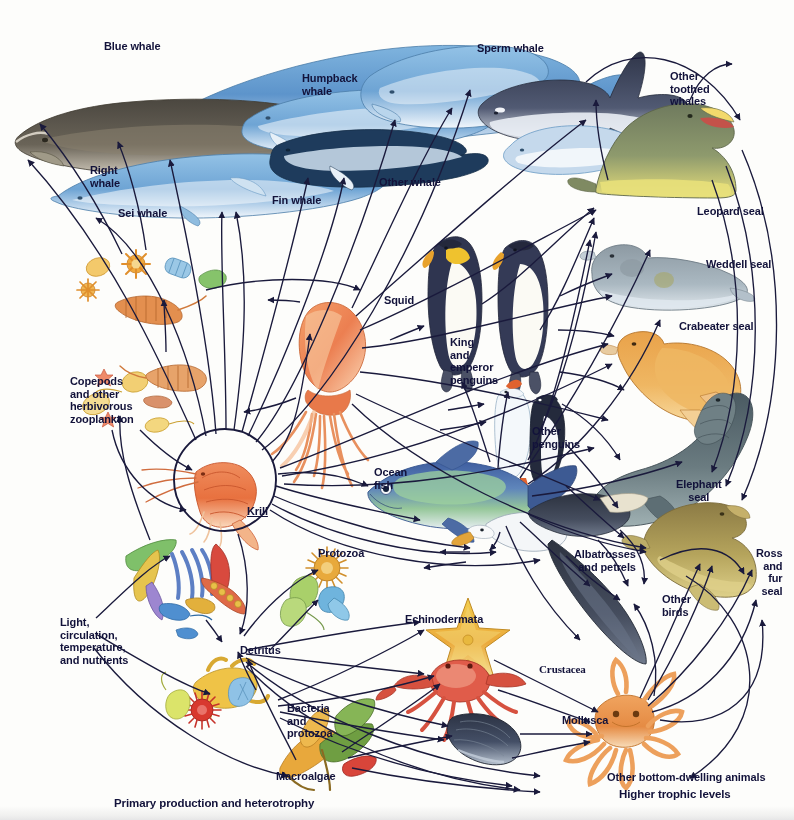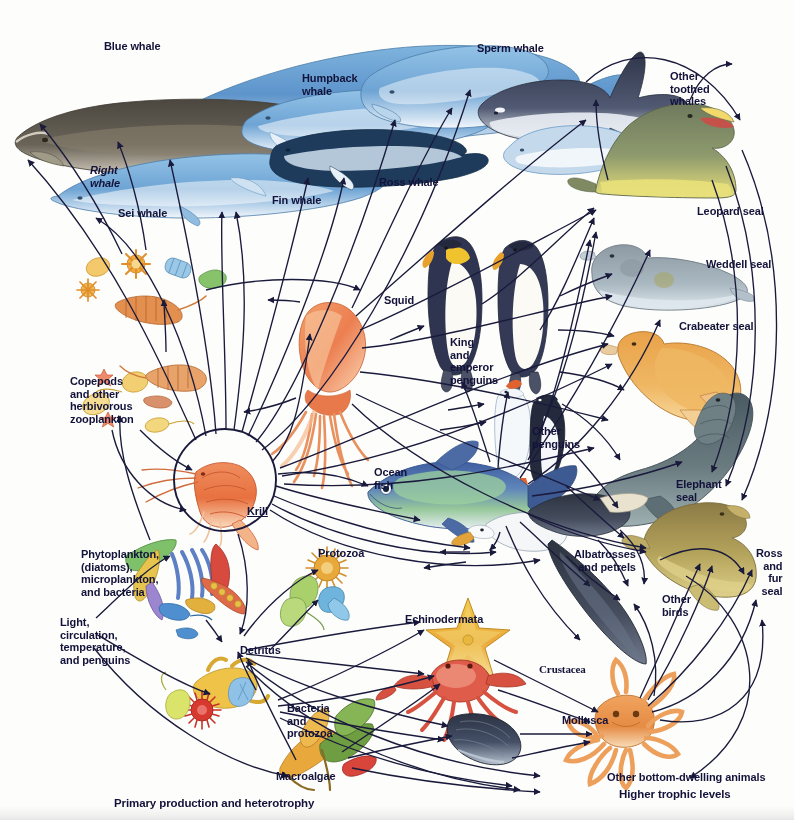--- a/index.html
+++ b/index.html
@@ -736,59 +736,55 @@
 
   <div id="label-layer">
 
     <div class="lbl" style="left:50px;  top:40px;">Blue whale</div>
     <div class="lbl" style="left:248px; top:72px;">Humpback
 whale</div>
     <div class="lbl" style="left:423px; top:42px;">Sperm whale</div>
     <div class="lbl" style="left:616px; top:70px;">Other
 toothed
 whales</div>
-    <div class="lbl" style="left:36px;  top:164px;font-style:italic;">Right
+    <div class="lbl" style="left:36px;  top:164px;">Right
 whale</div>
-    <div class="lbl" style="left:325px; top:176px;">Ross whale</div>
+    <div class="lbl" style="left:325px; top:176px;">Other whale</div>
     <div class="lbl" style="left:218px; top:194px;">Fin whale</div>
     <div class="lbl" style="left:64px;  top:207px;">Sei whale</div>
     <div class="lbl" style="left:643px; top:205px;">Leopard seal</div>
     <div class="lbl" style="left:652px; top:258px;">Weddell seal</div>
     <div class="lbl" style="left:330px; top:294px;">Squid</div>
     <div class="lbl" style="left:625px; top:320px;">Crabeater seal</div>
     <div class="lbl" style="left:396px; top:336px;">King
 and
 emperor
 penguins</div>
     <div class="lbl" style="left:16px;  top:375px;">Copepods
 and other
 herbivorous
 zooplankton</div>
     <div class="lbl" style="left:478px; top:425px;">Other
 penguins</div>
     <div class="lbl" style="left:320px; top:466px;">Ocean
 fish</div>
-    <div class="lbl" style="left:622px; top:478px;">Elephant
+    <div class="lbl" style="left:622px; top:478px;text-align:center;">Elephant
 seal</div>
     <div class="lbl" style="left:193px; top:505px;text-decoration:underline;">Krill</div>
-    <div class="lbl" style="left:27px;  top:548px;">Phytoplankton,
-(diatoms),
-microplankton,
-and bacteria</div>
     <div class="lbl" style="left:264px; top:547px;">Protozoa</div>
     <div class="lbl" style="left:520px; top:548px;text-align:right;">Albatrosses
 and petrels</div>
     <div class="lbl" style="left:702px; top:547px;text-align:right;">Ross
 and
 fur
 seal</div>
     <div class="lbl" style="left:6px;   top:616px;">Light,
 circulation,
 temperature,
-and penguins</div>
+and nutrients</div>
     <div class="lbl" style="left:351px; top:613px;">Echinodermata</div>
     <div class="lbl" style="left:608px; top:593px;">Other
 birds</div>
     <div class="lbl" style="left:186px; top:644px;">Detritus</div>
     <div class="lbl" style="left:485px; top:663px;font-family:Liberation Serif, serif;">Crustacea</div>
     <div class="lbl" style="left:233px; top:702px;">Bacteria
 and
 protozoa</div>
     <div class="lbl" style="left:508px; top:714px;">Mollusca</div>
     <div class="lbl" style="left:222px; top:770px;">Macroalgae</div>

